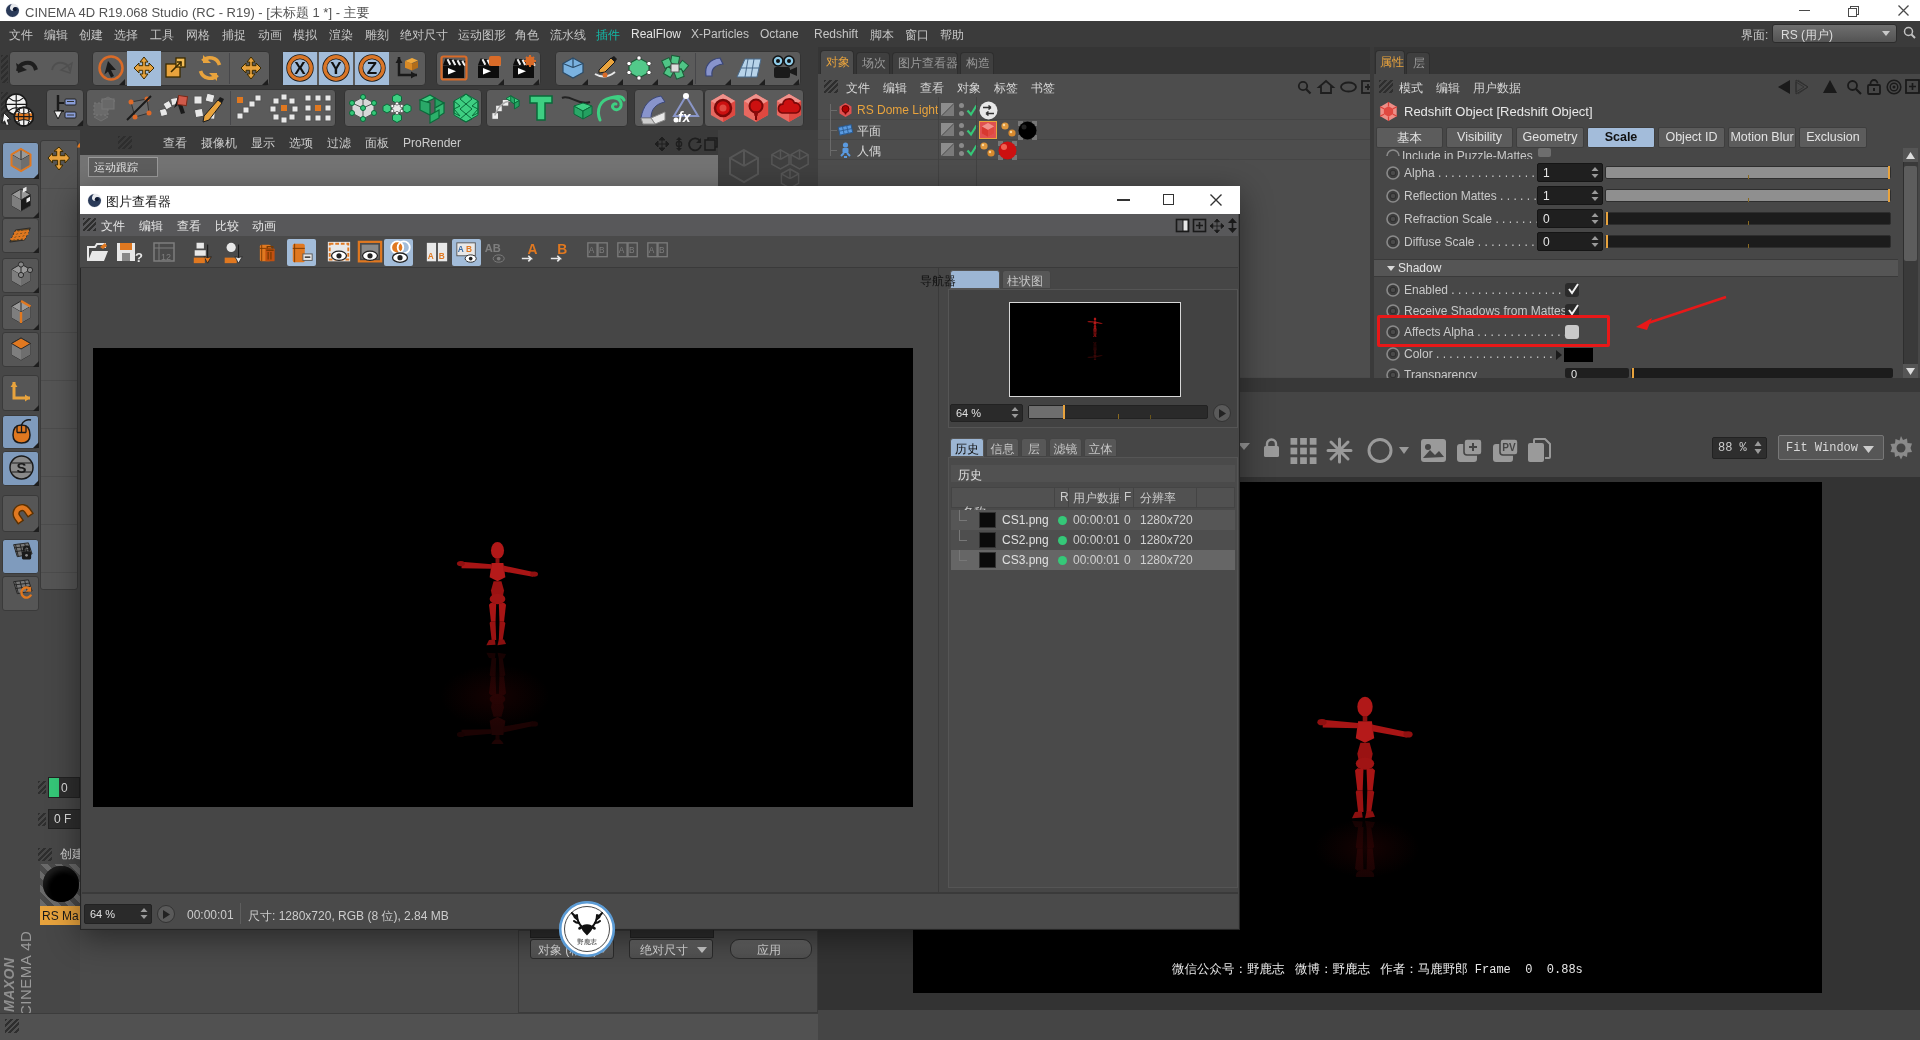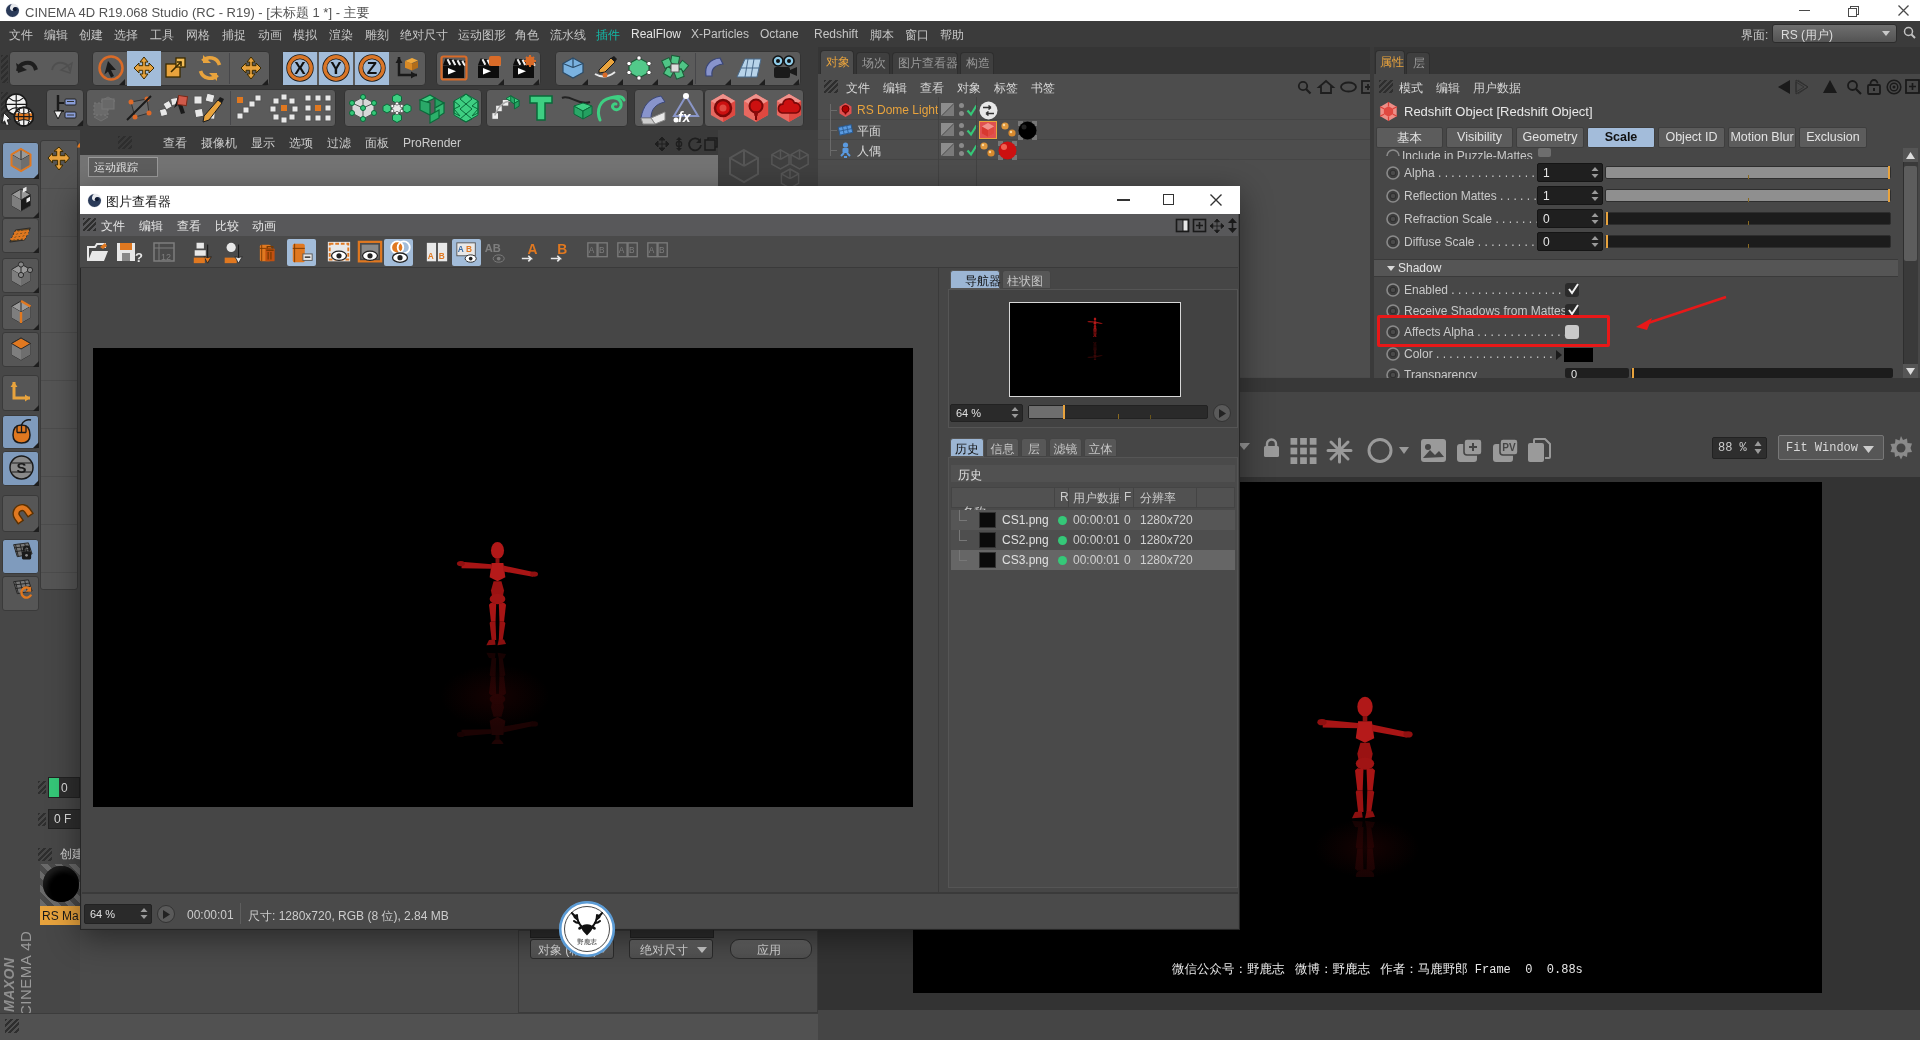--- a/index.html
+++ b/index.html
@@ -1210,21 +1210,21 @@
 <path d="M52 151l9-1 1 8-14 1z" fill="#8a1010"></path>
 <path d="M67 150l8 0 3 7-13 2z" fill="#8a1010"></path>
 </g>
     </svg>
   </div>
 <div class="abs" style="left:415px;top:652px;width:160px;height:105px;background:radial-gradient(ellipse 78px 45px at 50% 42%,rgba(110,8,8,0.18),rgba(0,0,0,0) 70%)"></div>
 <div class="abs" style="left:935px;top:268px;width:10px;height:624px;background:#464646"></div>
 <div class="abs" style="left:938px;top:268px;width:1px;height:624px;background:#3a3a3a"></div>
 <div class="abs" style="left:945px;top:268px;width:293px;height:624px;background:#464646"></div>
 <div class="abs" style="left:950px;top:270px;width:50px;height:19px;background:#9cb6d4;border-radius:3px 3px 0 0;border:1px solid #555"></div>
-<div class="tx" style="left:965px;top:273px;font-size:12px;color:#111;">导航器</div>
+<div class="tx" style="left:920px;top:273px;font-size:12px;color:#111;">导航器</div>
 <div class="abs" style="left:1002px;top:270px;width:49px;height:19px;background:#575757;border-radius:3px 3px 0 0;border:1px solid #444"></div>
 <div class="tx" style="left:1007px;top:273px;font-size:12px;color:#c4c4c4;">柱状图</div>
 <div class="abs" style="left:948px;top:289px;width:290px;height:139px;background:#424242;border:1px solid #555"></div>
 <div class="abs" style="left:1009px;top:302px;width:172px;height:95px;background:#000;border:1.5px solid #d8d8d8"></div>
 <svg class="abs" width="16" height="24" viewBox="0 0 130 190" style="left:1087px;top:317px;opacity:1.0">
 <g fill="#b01818">
 <ellipse cx="65" cy="14" rx="10" ry="13"></ellipse>
 <rect x="62" y="26" width="6" height="7" fill="#8a1010"></rect>
 <path d="M56 33h18l3 22-12 6-12-6z" fill="#b51a1a"></path>
 <path d="M10 31l46 4 0 7-46-1z" fill="#a81515"></path>

